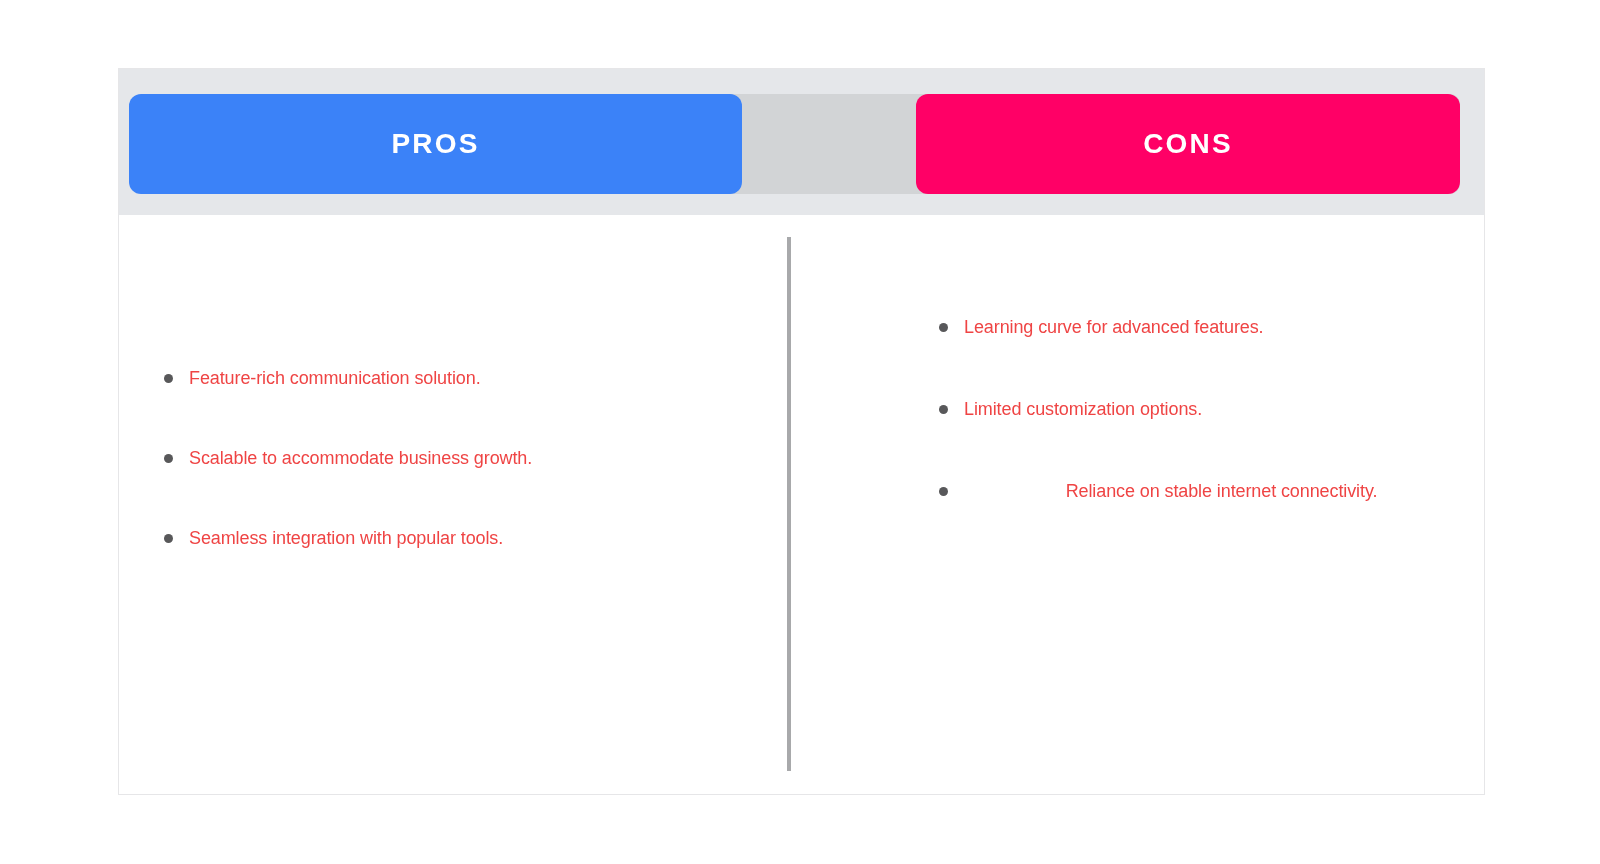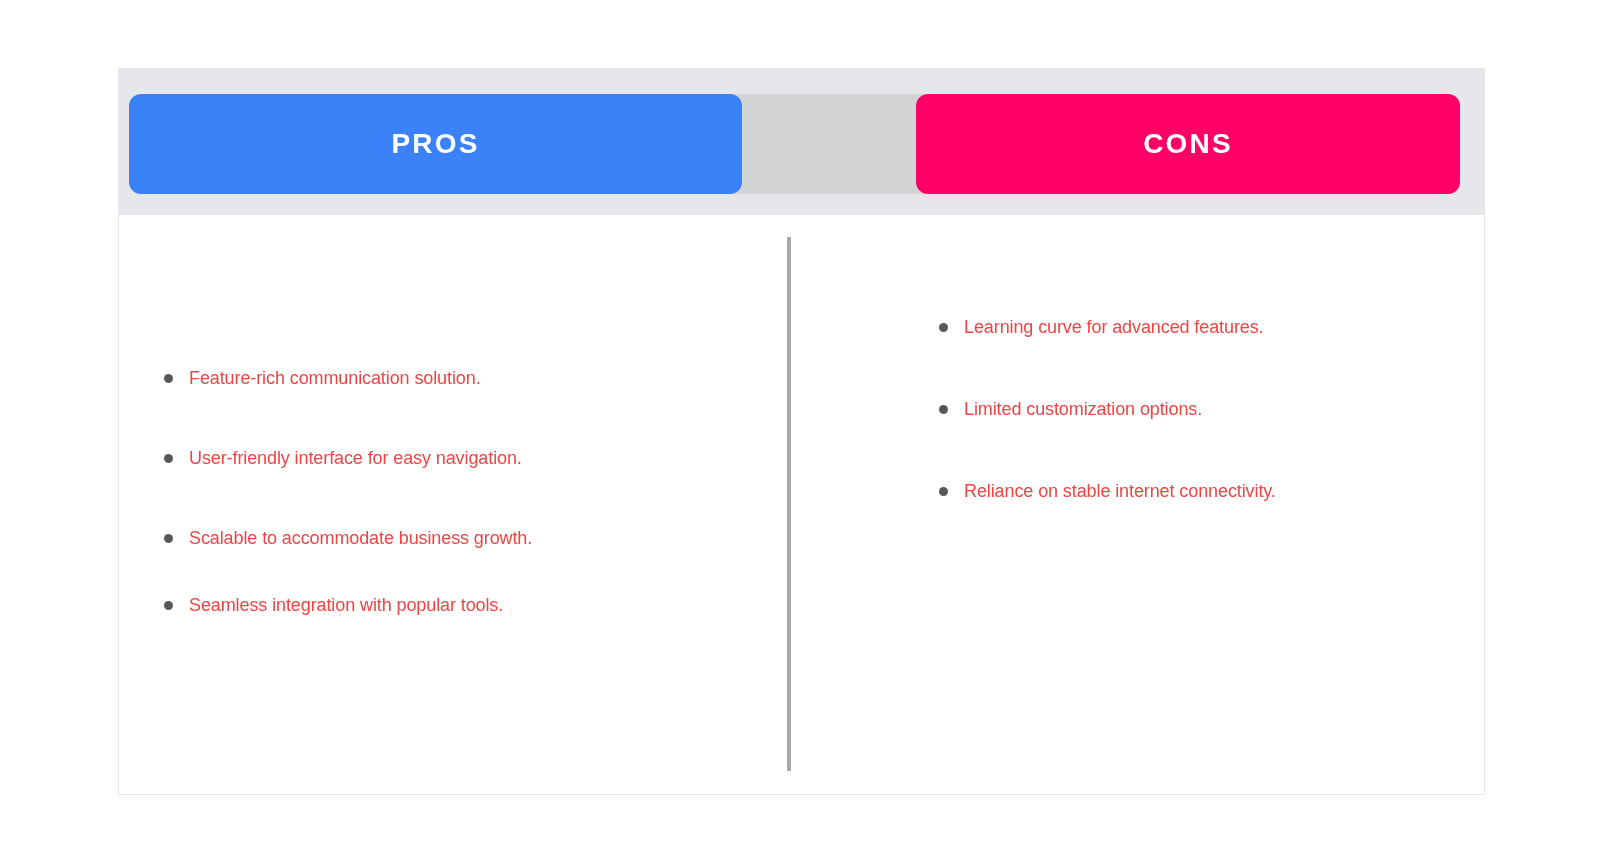--- a/index.html
+++ b/index.html
@@ -132,21 +132,21 @@
   }
 
   
   .col-pros ul.list { padding-top: 141px; }
   .col-pros ul.list li { margin-bottom: 35px; }
   .col-pros ul.list li:nth-child(4) { margin-bottom: 12px; }
   .col-pros ul.list li:nth-child(3) { margin-bottom: 22px; }
 
   .col-cons ul.list { padding-top: 90px; }
   .col-cons ul.list li { margin-bottom: 37px; }
-  .col-cons ul.list li:last-child { margin-bottom: 8px; }
+  .col-cons ul.list li:last-child { margin-bottom: 8px; text-align: center; }
 </style>
 </head>
 <body>
 
 <div class="card">
 
   <div class="header-band">
     <div class="pill-track"></div>
 
     <div class="pill pill-pros" style="background:#3b82f8;">
@@ -163,24 +163,20 @@
     <div class="divider"></div>
 
     <div class="col col-pros">
       <ul class="list">
         <li>
           <span class="bullet"></span>
           <span>Feature-rich communication solution.</span>
         </li>
         <li>
           <span class="bullet"></span>
-          <span>User-friendly interface for easy navigation.</span>
-        </li>
-        <li>
-          <span class="bullet"></span>
           <span>Scalable to accommodate business growth.</span>
         </li>
         <li>
           <span class="bullet"></span>
           <span>Seamless integration with popular tools.</span>
         </li>
       </ul>
     </div>
 
     <div class="col col-cons">

